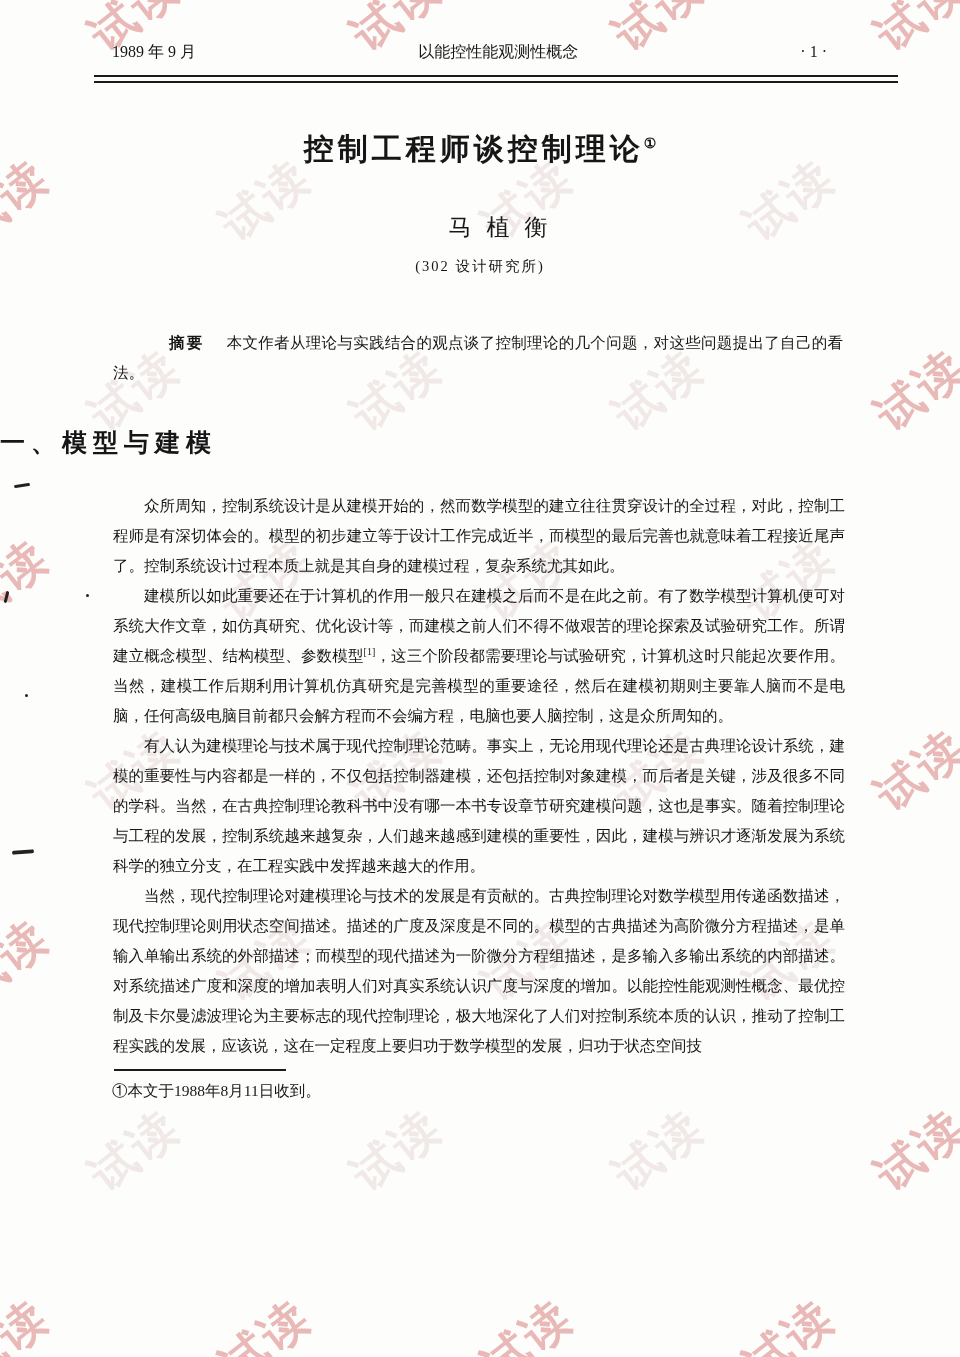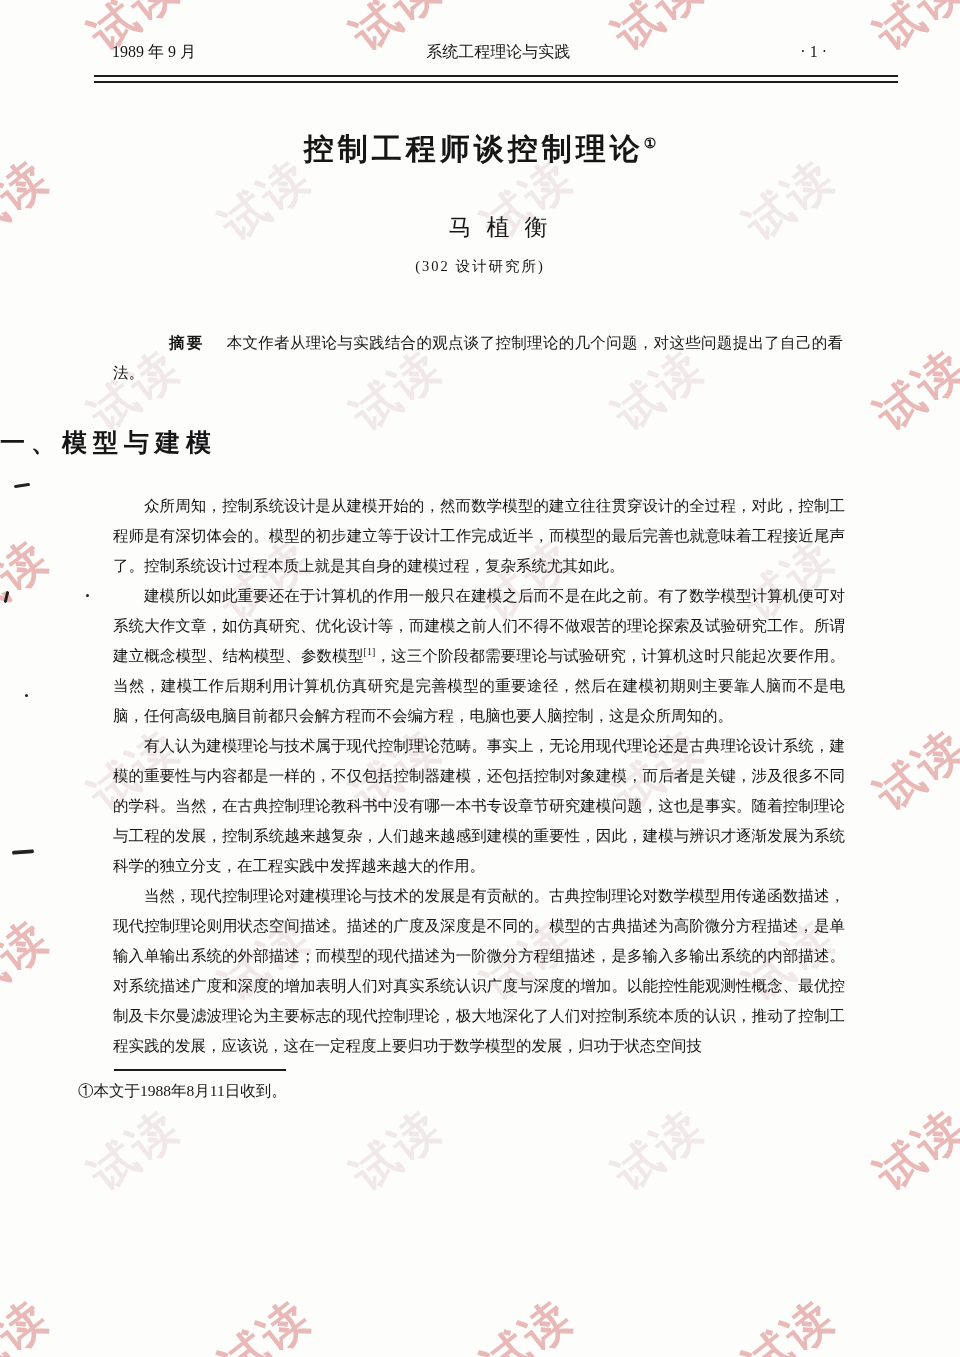--- a/index.html
+++ b/index.html
@@ -82,21 +82,21 @@
     text-align:justify;
   }
   .body-text p{margin:0;text-indent:2em;}
   .body-text sup{font-size:10px;vertical-align:super;line-height:0;}
   .footnote-rule{
     margin:8px 0 0 114px;
     width:172px;
     border-top:2px solid #1b1b1b;
   }
   .footnote{
-    margin:10px 0 0 78px;
+    margin:10px 0 0 112px;
     font-size:15.5px;
   }
   
   .artifact{position:absolute;background:#222;z-index:2;}
   .a1{left:14px;top:484px;width:16px;height:3px;border-radius:2px;transform:rotate(-8deg);}
   .a2{left:5px;top:591px;width:3px;height:12px;border-radius:2px;transform:rotate(14deg);}
   .a3{left:86px;top:594px;width:3px;height:3px;border-radius:50%;}
   .a4{left:25px;top:694px;width:3px;height:3px;border-radius:50%;}
   .a5{left:12px;top:850px;width:22px;height:4px;border-radius:2px;transform:rotate(-4deg);}
 </style>
@@ -136,21 +136,21 @@
       <div class="wm" style="left: 872px; top: 1120px; color: rgba(205, 90, 90, 0.42);">试读</div>
       <div class="wm" style="left: -45px; top: 1310px; color: rgba(205, 90, 90, 0.42);">试读</div>
       <div class="wm" style="left: 217px; top: 1310px; color: rgba(205, 90, 90, 0.42);">试读</div>
       <div class="wm" style="left: 479px; top: 1310px; color: rgba(205, 90, 90, 0.42);">试读</div>
       <div class="wm" style="left: 741px; top: 1310px; color: rgba(205, 90, 90, 0.42);">试读</div>
     </div>
 
   <div class="content">
     <div class="page-header">
       <span>1989 年 9 月</span>
-      <span>系统工程理论与实践</span>
+      <span>以能控性能观测性概念</span>
       <span>·  1  ·</span>
     </div>
 
     <div class="rule-double"></div>
 
     <h1 class="title"><span>控制工程师谈控制理论</span><sup class="title-sup">①</sup></h1>
 
     <div class="author">马植衡</div>
 
     <div class="affiliation">(302 设计研究所)</div>

